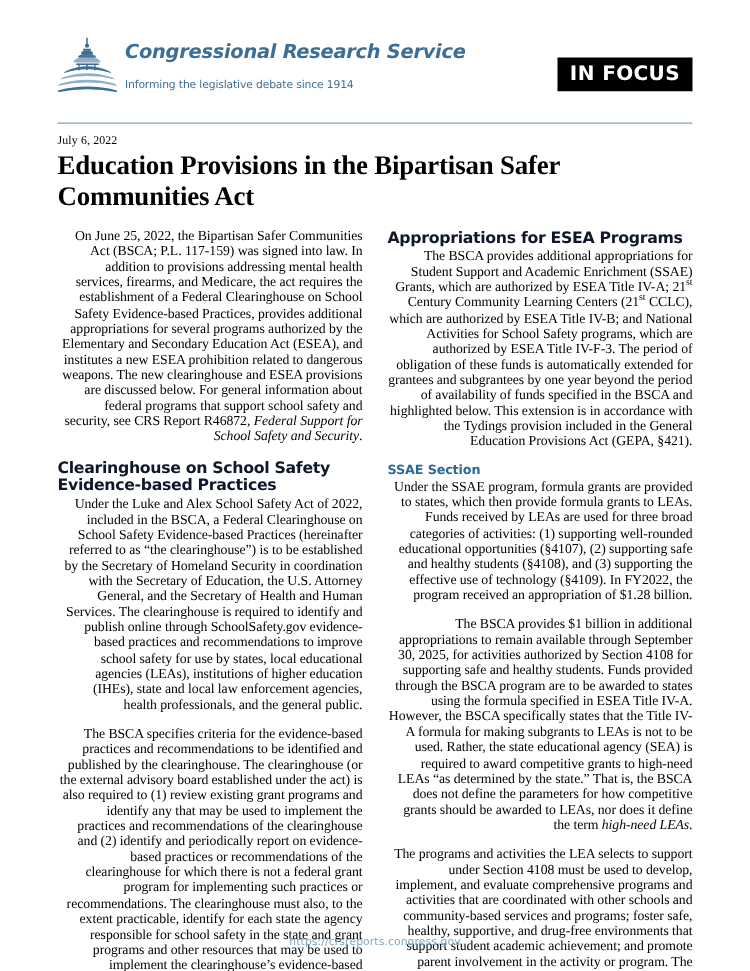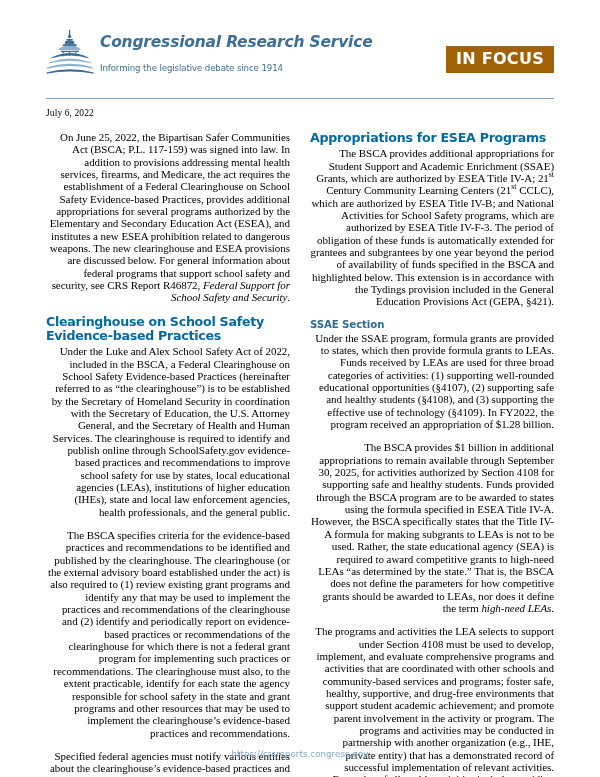--- a/index.html
+++ b/index.html
@@ -62,21 +62,21 @@
     color: #3C6E96;
     line-height: 12px;
     letter-spacing: -0.1px;
     white-space: nowrap;
     margin-top: 11px;
   }
   .infocus {
     position: absolute;
     right: 0;
     top: 16px;
-    background: #a16207;
+    background: #000000;
     color: #ffffff;
     font-family: "DejaVu Sans", sans-serif;
     font-weight: bold;
     font-size: 16px;
     letter-spacing: 0.3px;
     padding: 3px 10px 4px 10px;
     line-height: 20px;
   }
   .rule {
     border-top: 1.2px solid #7da2bd;
@@ -117,21 +117,21 @@
     text-align: right;
     letter-spacing: -0.05px;
   }
   p.body:last-child { margin-bottom: 0; }
 
   h2.sec {
     font-family: "DejaVu Sans", sans-serif;
     font-weight: bold;
     font-size: 12.6px;
     line-height: 14.2px;
-    color: #0369a1;
+    color: #0f172a;
     margin: 0 0 2px 0;
     letter-spacing: -0.25px;
   }
   h3.sub {
     font-family: "DejaVu Sans", sans-serif;
     font-weight: bold;
     font-size: 10.2px;
     line-height: 12px;
     color: #2E6A94;
     margin: 0 0 1px 0;
@@ -197,20 +197,21 @@
         <span class="brand-tag" style="display:block;">Informing the legislative debate since 1914</span>
       </span>
     </div>
 
     <div class="infocus">IN FOCUS</div>
   </div>
 
   <div class="rule"></div>
 
   <div class="date">July 6, 2022</div>
+  <h1 class="doc-title">Education Provisions in the Bipartisan Safer Communities Act</h1>
 
   <div class="columns">
 
     <div class="col">
 
       <p class="body"><span>On June 25, 2022, the Bipartisan Safer Communities Act (BSCA; P.L. 117-159) was signed into law. In addition to provisions addressing mental health services, firearms, and Medicare, the act requires the establishment of a Federal Clearinghouse on School Safety Evidence-based Practices, provides additional appropriations for several programs authorized by the Elementary and Secondary Education Act (ESEA), and institutes a new ESEA prohibition related to dangerous weapons. The new clearinghouse and ESEA provisions are discussed below. For general information about federal programs that support school safety and security, see CRS Report R46872, </span><i>Federal Support for School Safety and Security</i><span>.</span></p>
 
       <h2 class="sec spacer-top">Clearinghouse on School Safety Evidence-based Practices</h2>
 
       <p class="body">Under the Luke and Alex School Safety Act of 2022, included in the BSCA, a Federal Clearinghouse on School Safety Evidence-based Practices (hereinafter referred to as “the clearinghouse”) is to be established by the Secretary of Homeland Security in coordination with the Secretary of Education, the U.S. Attorney General, and the Secretary of Health and Human Services. The clearinghouse is required to identify and publish online through SchoolSafety.gov evidence-based practices and recommendations to improve school safety for use by states, local educational agencies (LEAs), institutions of higher education (IHEs), state and local law enforcement agencies, health professionals, and the general public.</p>

